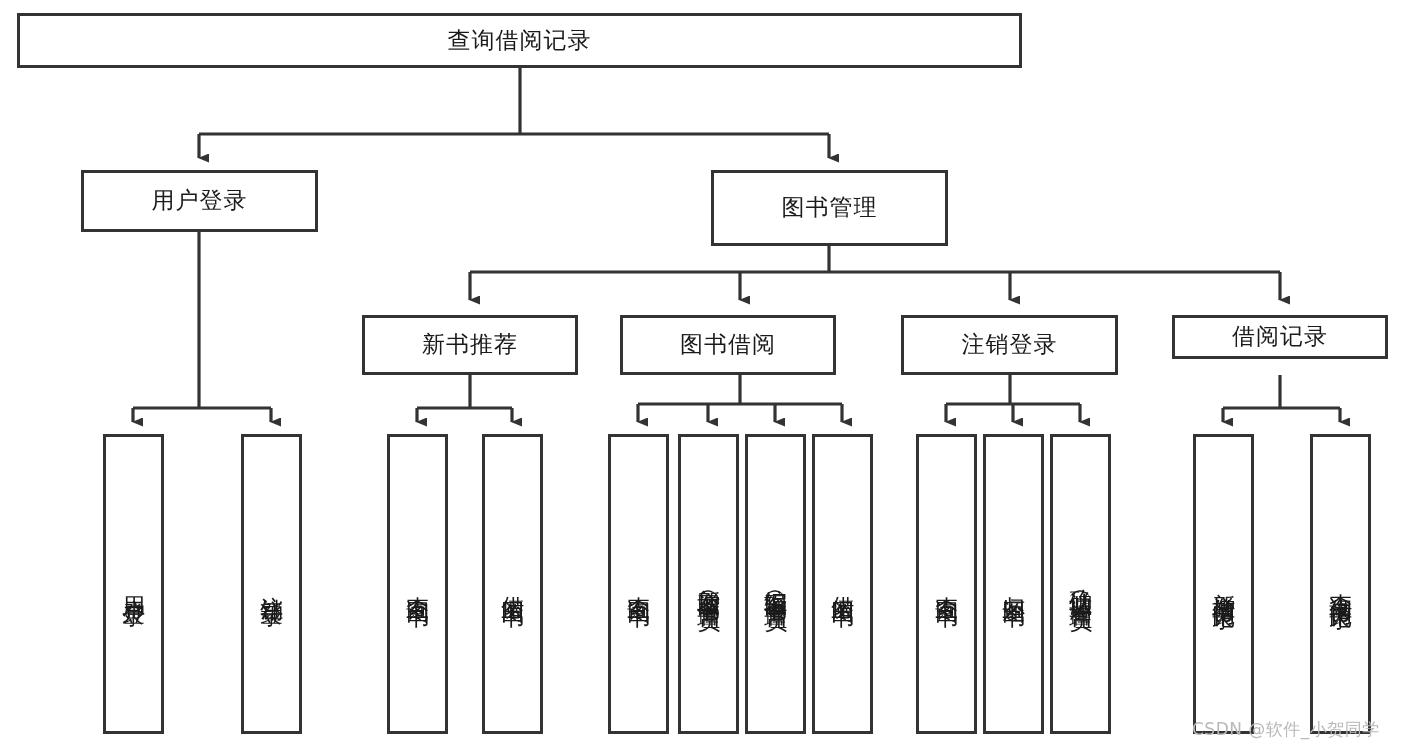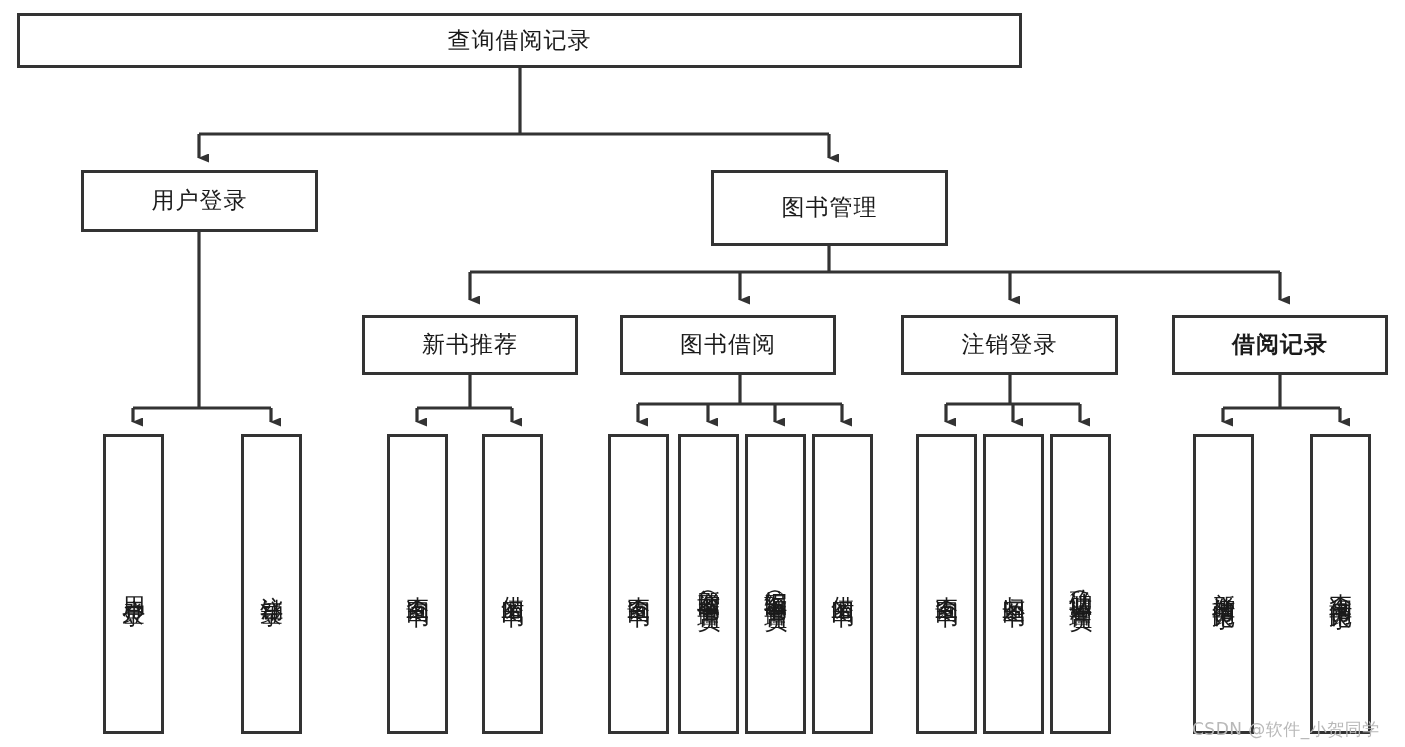--- a/index.html
+++ b/index.html
@@ -135,21 +135,21 @@
 
   <div class="node-box" style="left:362px; top:315px; width:216px; height:60px;">
     <span class="node-label-h">新书推荐</span>
   </div>
   <div class="node-box" style="left:620px; top:315px; width:216px; height:60px;">
     <span class="node-label-h">图书借阅</span>
   </div>
   <div class="node-box" style="left:901px; top:315px; width:217px; height:60px;">
     <span class="node-label-h">注销登录</span>
   </div>
-  <div class="node-box" style="left:1172px; top:315px; width:216px; height:60px;font-weight:bold;">
+  <div class="node-box" style="left:1172px; top:315px; width:216px; height:44px;">
     <span class="node-label-h">借阅记录</span>
   </div>
 
   <div class="node-box leaf" style="left:103px; top:434px; width:61px; height:300px;">
     <span class="node-label-v">用户登录</span>
   </div>
   <div class="node-box leaf" style="left:241px; top:434px; width:61px; height:300px;">
     <span class="node-label-v">注销登录</span>
   </div>
 

